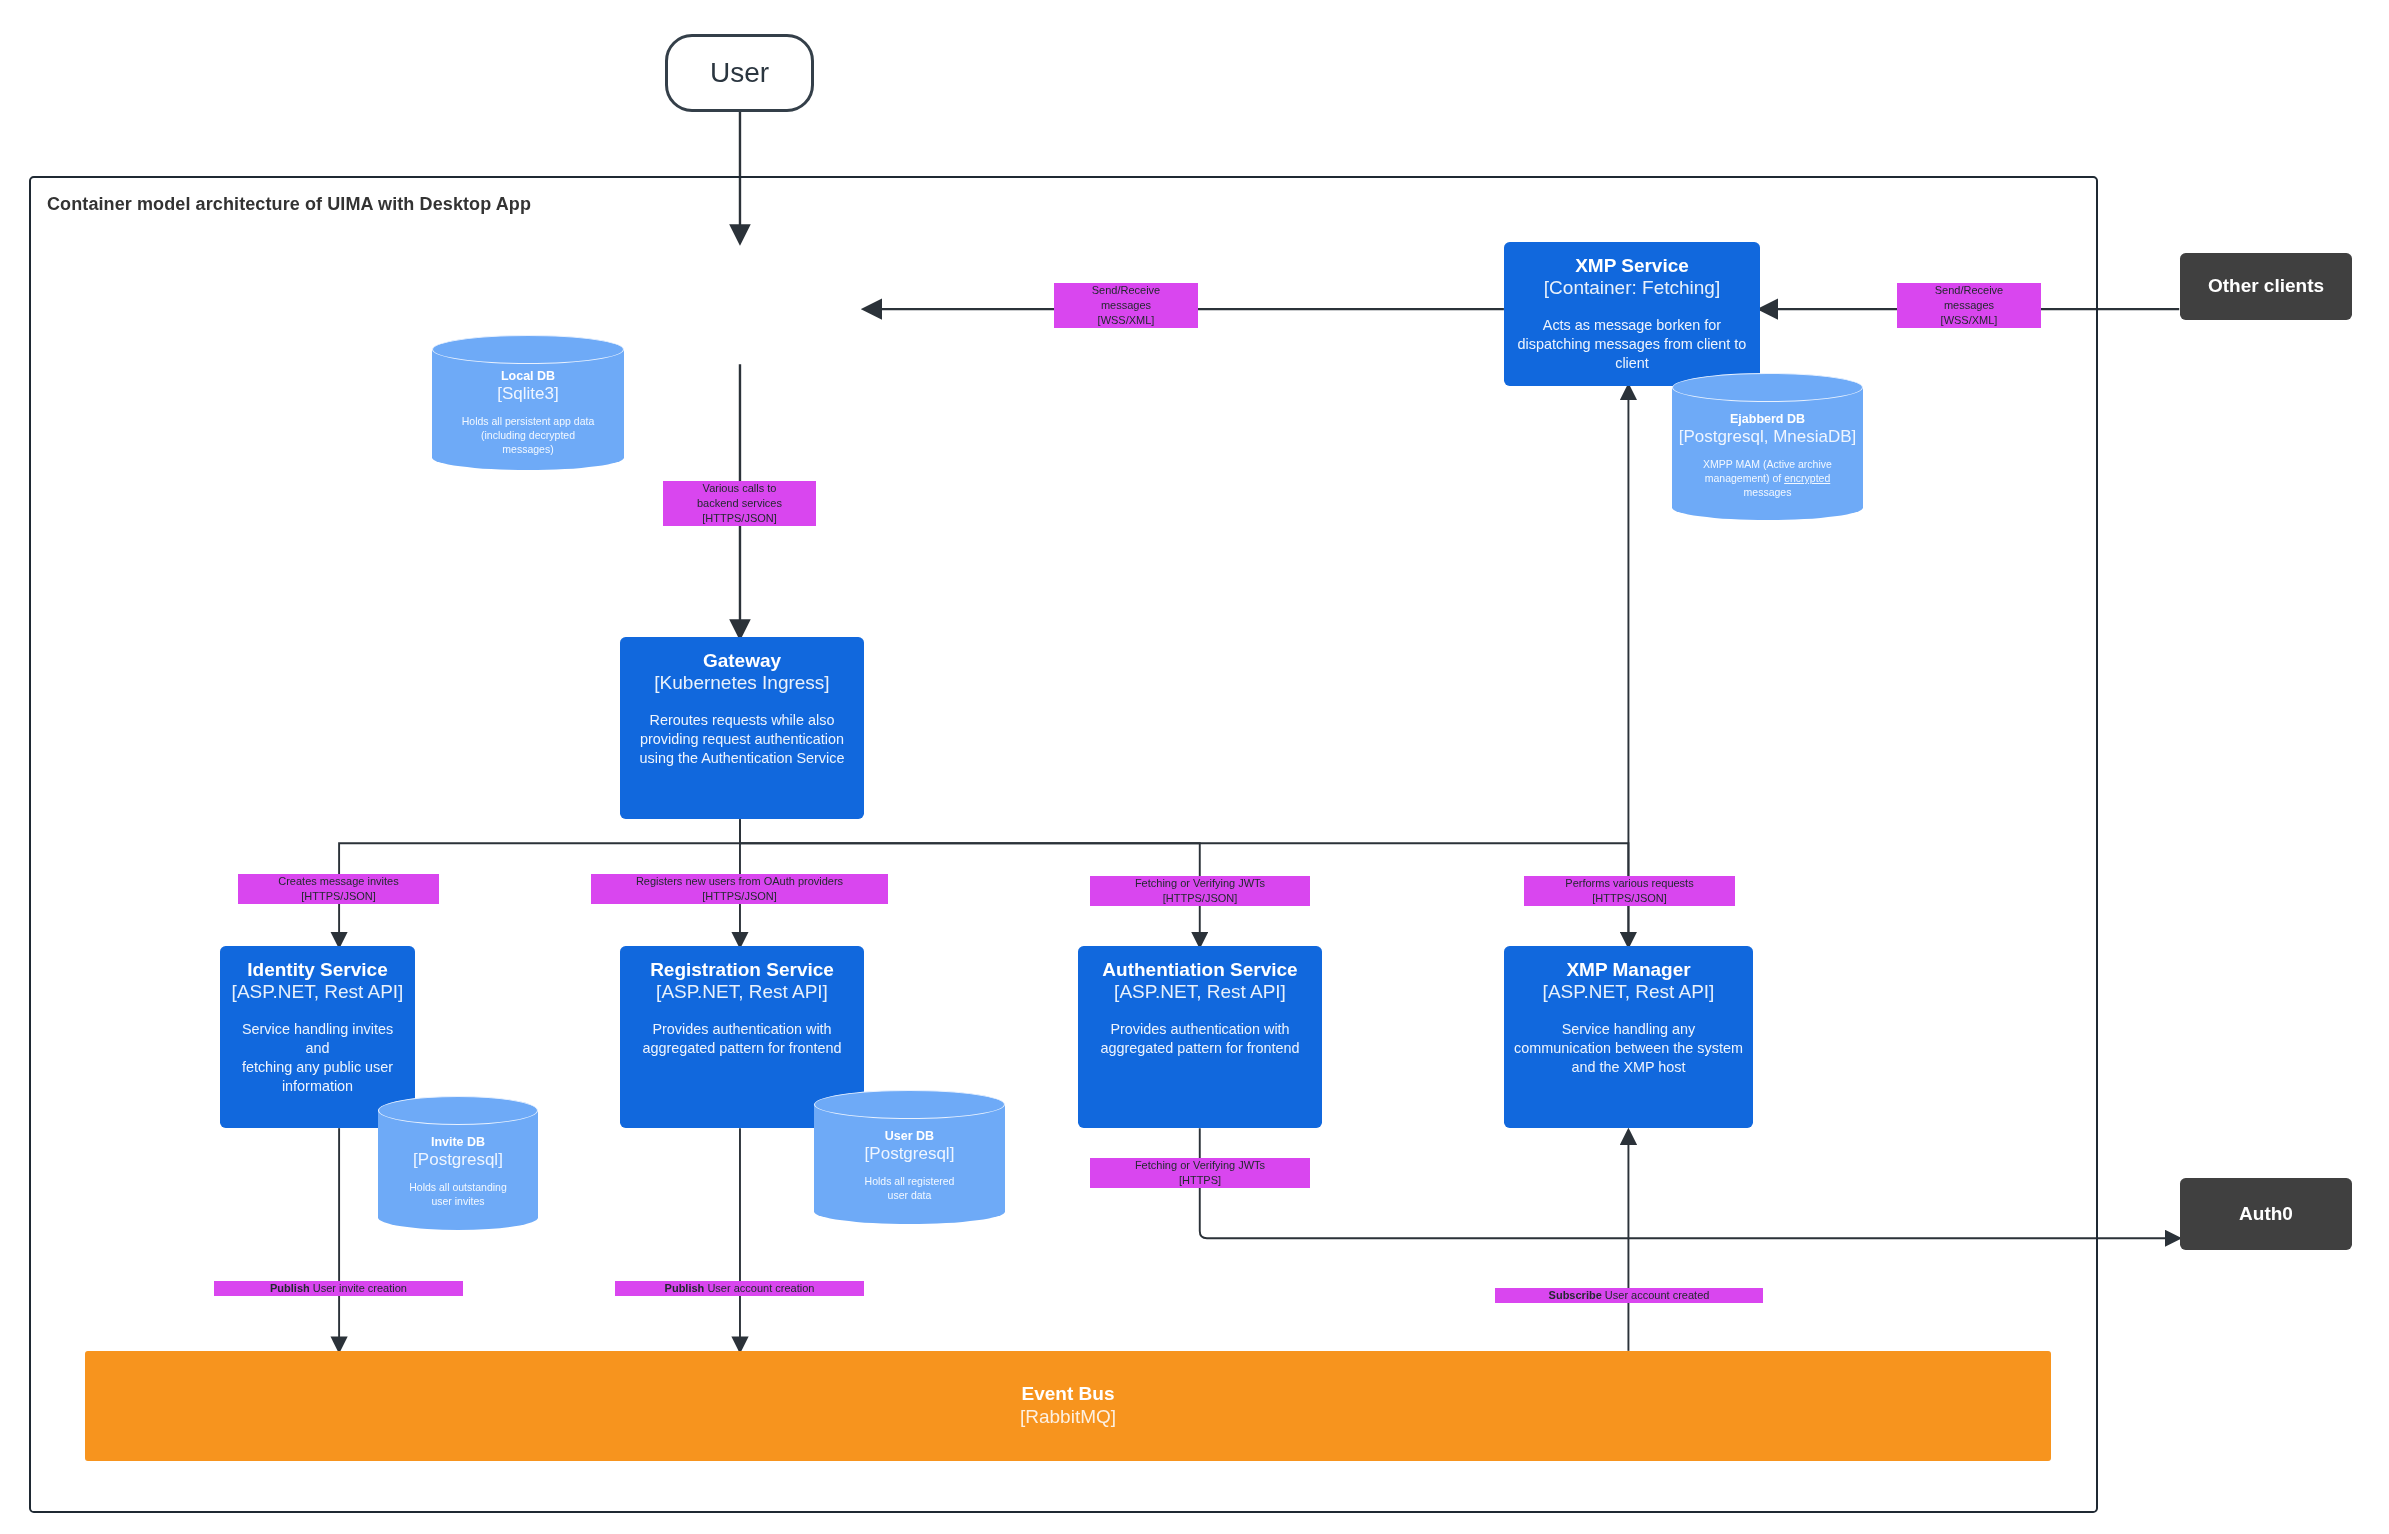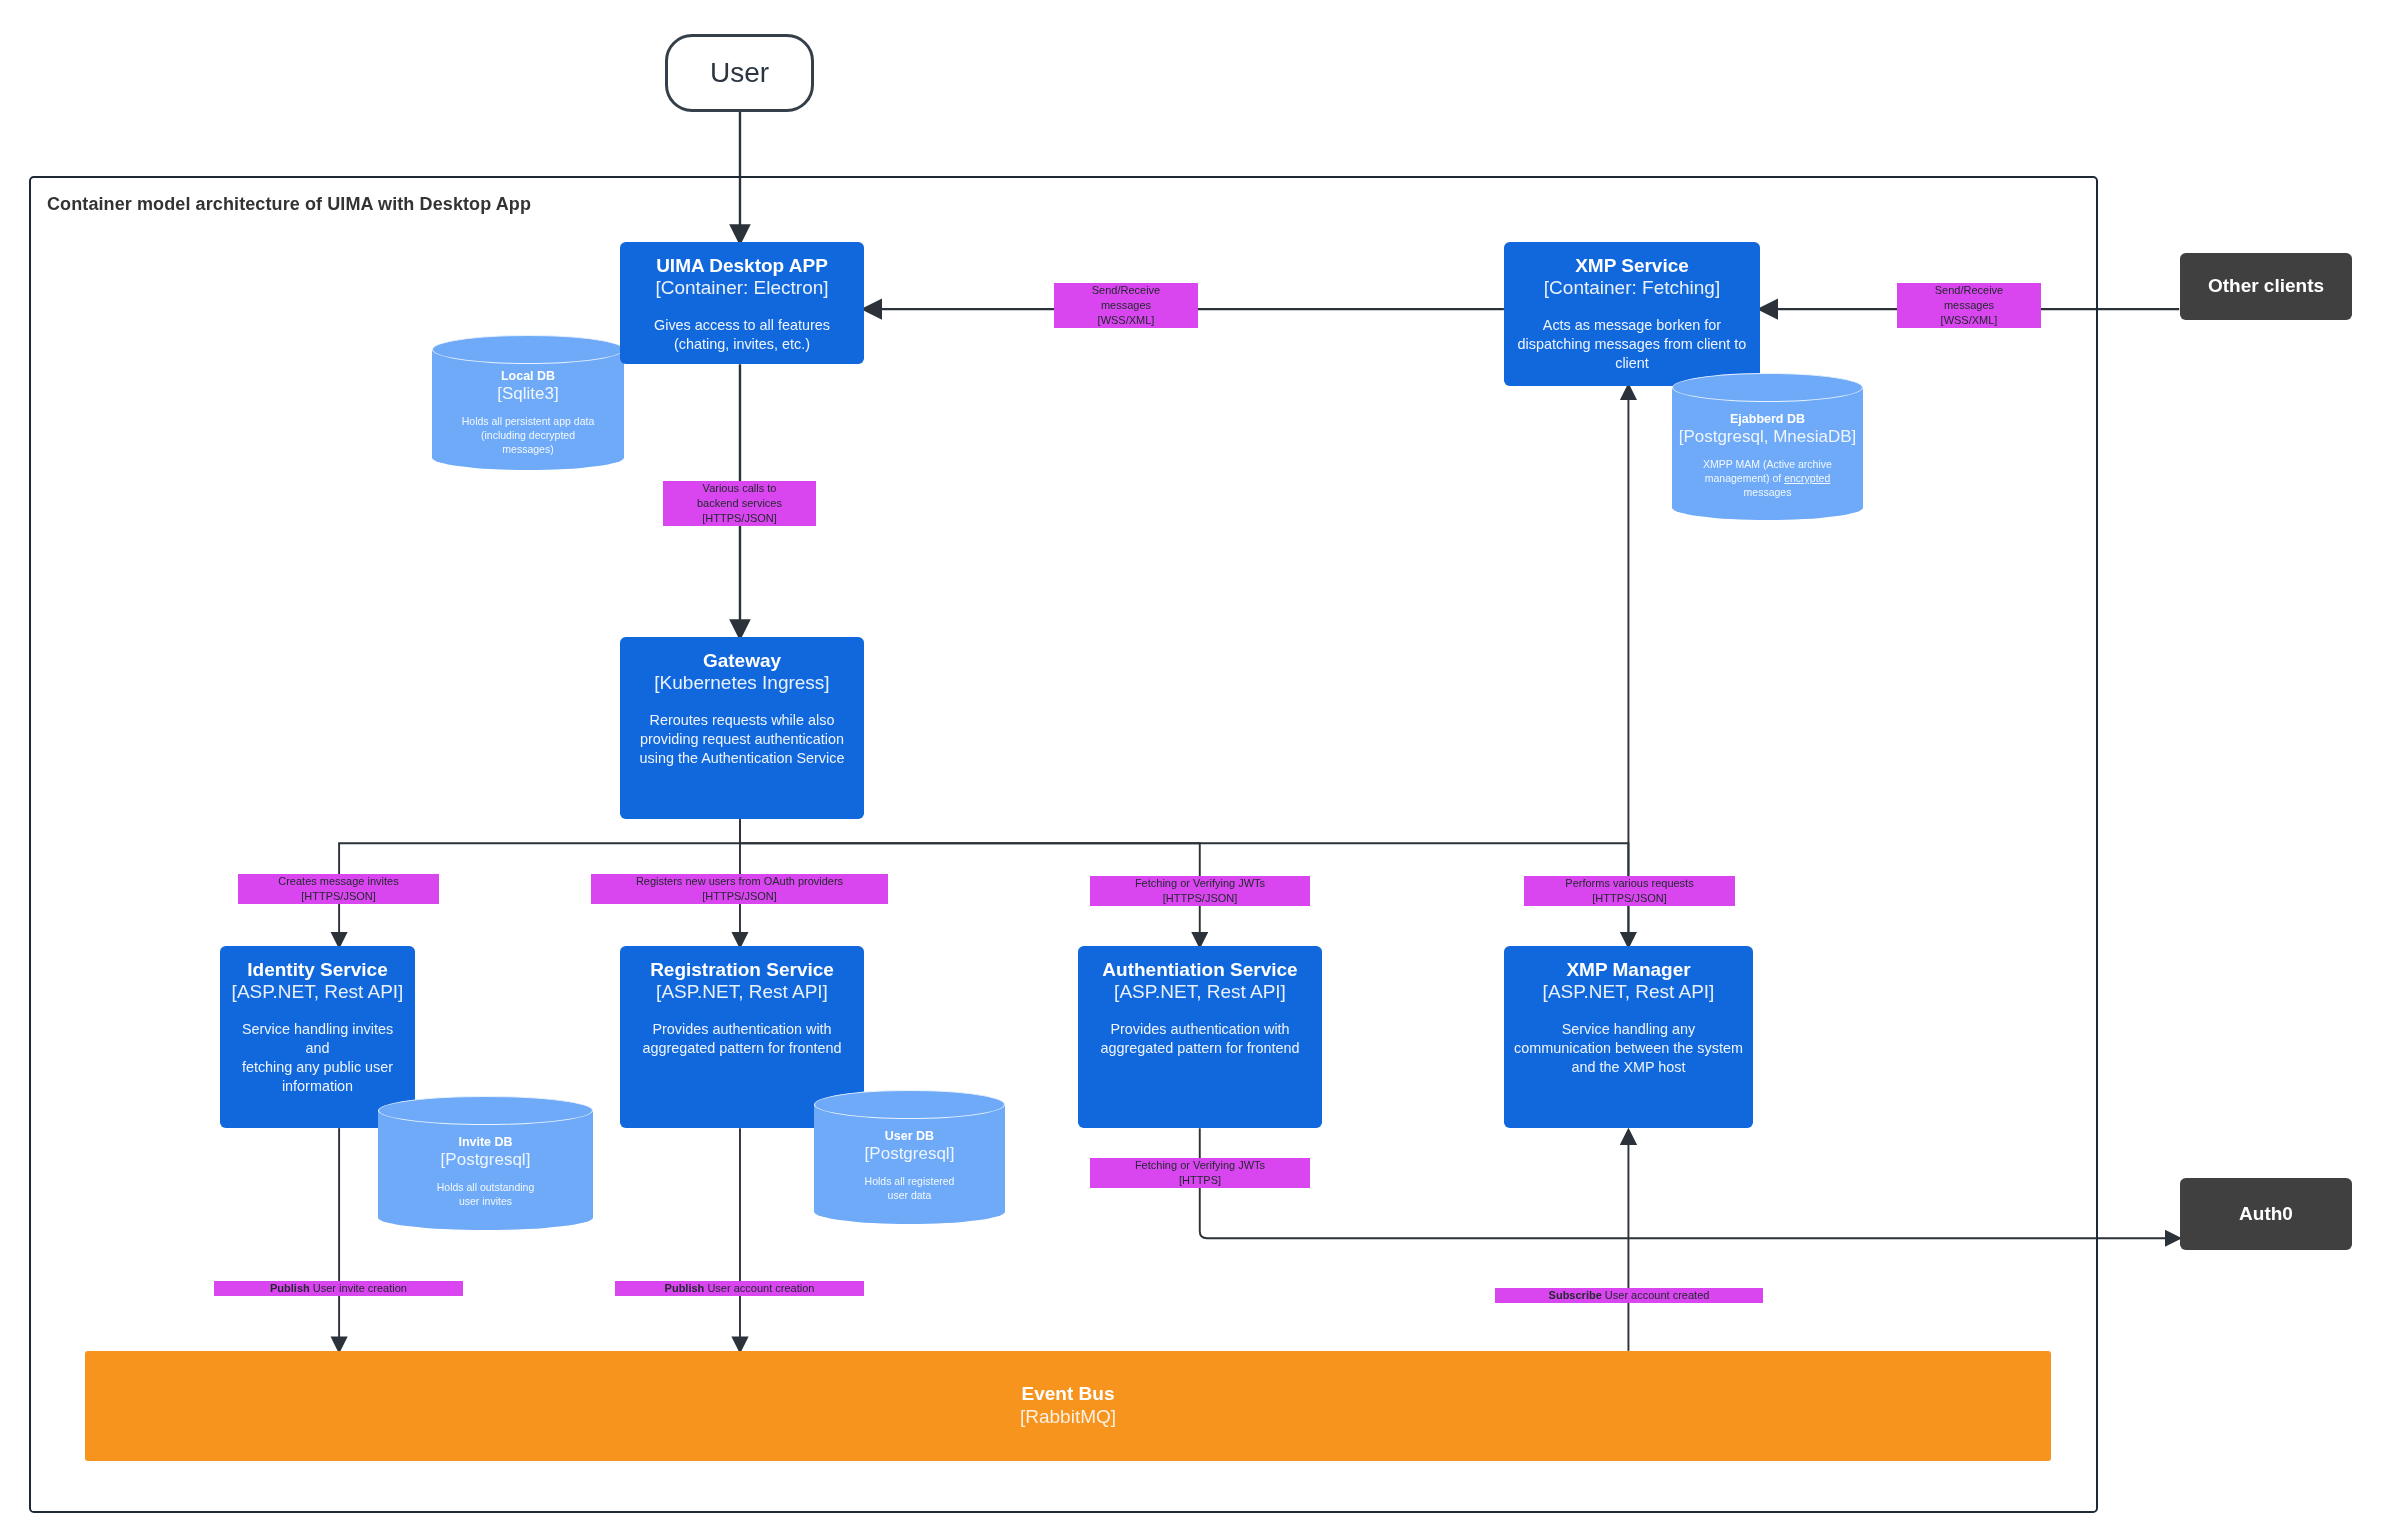--- a/index.html
+++ b/index.html
@@ -246,28 +246,20 @@
       <div class="d-name">Local DB</div>
       <div class="d-tech">[Sqlite3]</div>
       <div class="d-desc">
         <div>Holds all persistent app data</div>
         <div>(including decrypted</div>
         <div>messages)</div>
       </div>
     </div>
   </div>
 
-  <div class="abs cbox" style="left:620px; top:242px; width:244px; height:122px;">
-    <div class="c-name">UIMA Desktop APP</div>
-    <div class="c-tech">[Container: Electron]</div>
-    <div class="c-desc">
-      <div>Gives access to all features</div>
-      <div>(chating, invites, etc.)</div>
-    </div>
-  </div>
 
   <div class="abs cbox" style="left:1504px; top:242px; width:256px; height:144px;">
     <div class="c-name">XMP Service</div>
     <div class="c-tech">[Container: Fetching]</div>
     <div class="c-desc">
       <div>Acts as message borken for</div>
       <div>dispatching messages from client to</div>
       <div>client</div>
     </div>
   </div>
@@ -303,21 +295,21 @@
   <div class="abs cbox" style="left:220px; top:946px; width:195px; height:182px;">
     <div class="c-name">Identity Service</div>
     <div class="c-tech">[ASP.NET, Rest API]</div>
     <div class="c-desc">
       <div>Service handling invites and</div>
       <div>fetching any public user</div>
       <div>information</div>
     </div>
   </div>
 
-  <div class="abs cyl" style="left:378px; top:1096px; width:215px; height:134px;text-decoration:underline;">
+  <div class="abs cyl" style="left:378px; top:1096px; width:160px; height:134px;text-decoration:underline;">
     <div class="cyl-body" style="top:14.4px; height:120px;"></div>
     <div class="cyl-top" style="top:0;"></div>
     <div class="cyl-text" style="top:39px;">
       <div class="d-name">Invite DB</div>
       <div class="d-tech">[Postgresql]</div>
       <div class="d-desc">
         <div>Holds all outstanding</div>
         <div>user invites</div>
       </div>
     </div>

